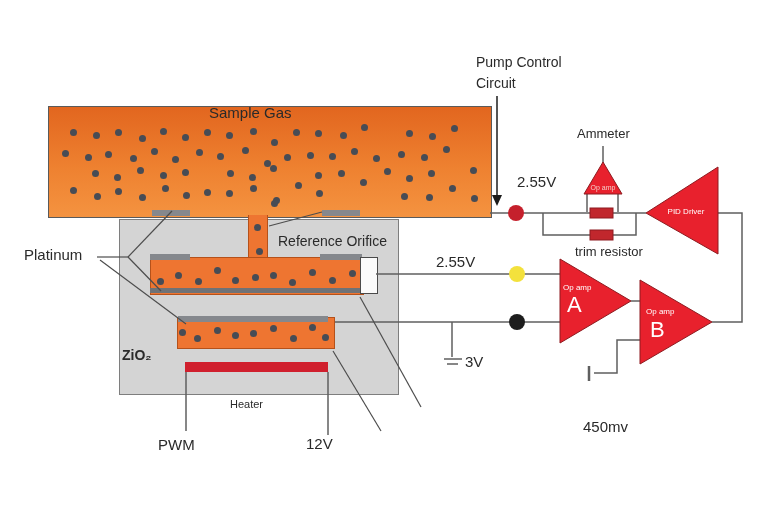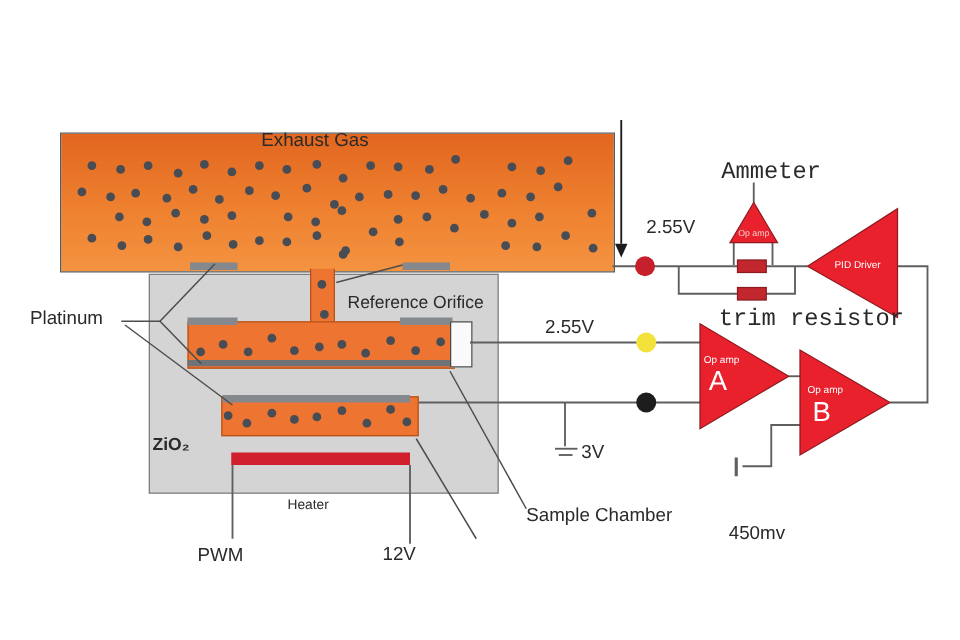--- a/index.html
+++ b/index.html
@@ -1,20 +1,20 @@
 <!DOCTYPE html>
 <html><head>
 <meta charset="utf-8">
 <style>
   html,body{margin:0;padding:0;background:#fff;}
   .stage{position:relative;width:768px;height:512px;background:#ffffff;overflow:hidden;
          font-family:"Liberation Sans", sans-serif;color:#262626;}
   .abs{position:absolute;}
   .lbl{position:absolute;white-space:nowrap;color:#2a2a2a;font-size:15px;line-height:1.1;}
-  .lbl-sm{font-size:19px;font-family:Liberation Mono, monospace;}
+  .lbl-sm{font-size:13px;}
   .lbl-xs{font-size:11px;}
   .lbl-white{color:#ffffff;}
   .exhaust{position:absolute;left:48px;top:106px;width:442px;height:110px;
            background:linear-gradient(180deg,#e2661f 0%,#ee8130 55%,#f49340 100%);
            border:1px solid #5a5a5a;}
   .body-gray{position:absolute;left:119px;top:219px;width:278px;height:174px;
              background:#d4d4d4;border:1.5px solid #7e7e7e;}
   .orange{background:#ee7531;border:1px solid #b5511a;}
   .pad{position:absolute;background:#85888d;}
   .strip-dark{position:absolute;background:#6f7276;}
@@ -190,28 +190,29 @@
     <polygon points="603,162 584,194 622,194" fill="#e8212d" stroke="#8e1b20"></polygon>
     <polygon points="646,213 718,167 718,254" fill="#e8212d" stroke="#8e1b20"></polygon>
     <polygon points="560,259 560,343 631,301" fill="#e8212d" stroke="#8e1b20"></polygon>
     <polygon points="640,280 640,364 712,322" fill="#e8212d" stroke="#8e1b20"></polygon>
 
     <circle cx="516" cy="213" r="8" fill="#c5202c"></circle>
     <circle cx="517" cy="274" r="8" fill="#f3e13c"></circle>
     <circle cx="517" cy="322" r="8" fill="#1d1d1d"></circle>
   </svg>
 
-  <div class="lbl" style="left:209px;top:105px;">Exhaust Gas</div>
+  <div class="lbl" style="left:209px;top:105px;">Sample Gas</div>
   <div class="lbl" style="left:24px;top:247px;">Platinum</div>
   <div class="lbl" style="left:278px;top:234px;font-size:14px;">Reference Orifice</div>
   <div class="lbl" style="left:122px;top:348px;font-size:14px;font-weight:bold;">ZiO₂</div>
   <div class="lbl lbl-xs" style="left:230px;top:398px;">Heater</div>
   <div class="lbl" style="left:158px;top:437px;">PWM</div>
   <div class="lbl" style="left:306px;top:436px;">12V</div>
-  <div class="lbl" style="left:421px;top:405px;">Sample Chamber</div>
+  <div class="lbl pre" style="left:476px;top:52px;font-size:14px;line-height:1.5;white-space:pre-line;">Pump Control
+Circuit</div>
   <div class="lbl" style="left:517px;top:174px;">2.55V</div>
   <div class="lbl" style="left:436px;top:254px;">2.55V</div>
   <div class="lbl lbl-sm" style="left:577px;top:127px;">Ammeter</div>
   <div class="lbl lbl-sm" style="left:575px;top:245px;">trim resistor</div>
   <div class="lbl" style="left:465px;top:354px;">3V</div>
   <div class="lbl" style="left:583px;top:387px;margin-top:32px;">450mv</div>
   <div class="lbl" style="left:585px;top:184px;width:36px;text-align:center;font-size:7px;color:#f4cdc7;">Op amp</div>
   <div class="lbl lbl-white" style="left:660px;top:208px;width:52px;text-align:center;font-size:8px;">PID Driver</div>
   <div class="lbl lbl-white" style="left:563px;top:284px;font-size:8px;">Op amp</div>
   <div class="lbl lbl-white" style="left:567px;top:293px;font-size:22px;">A</div>

